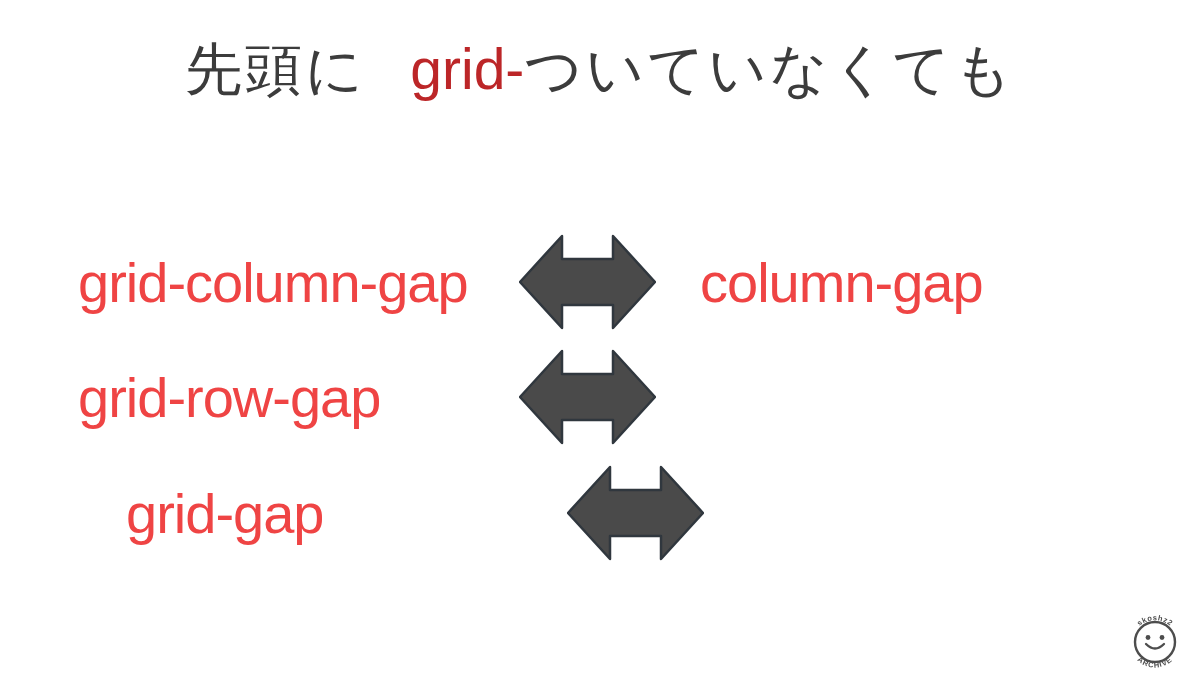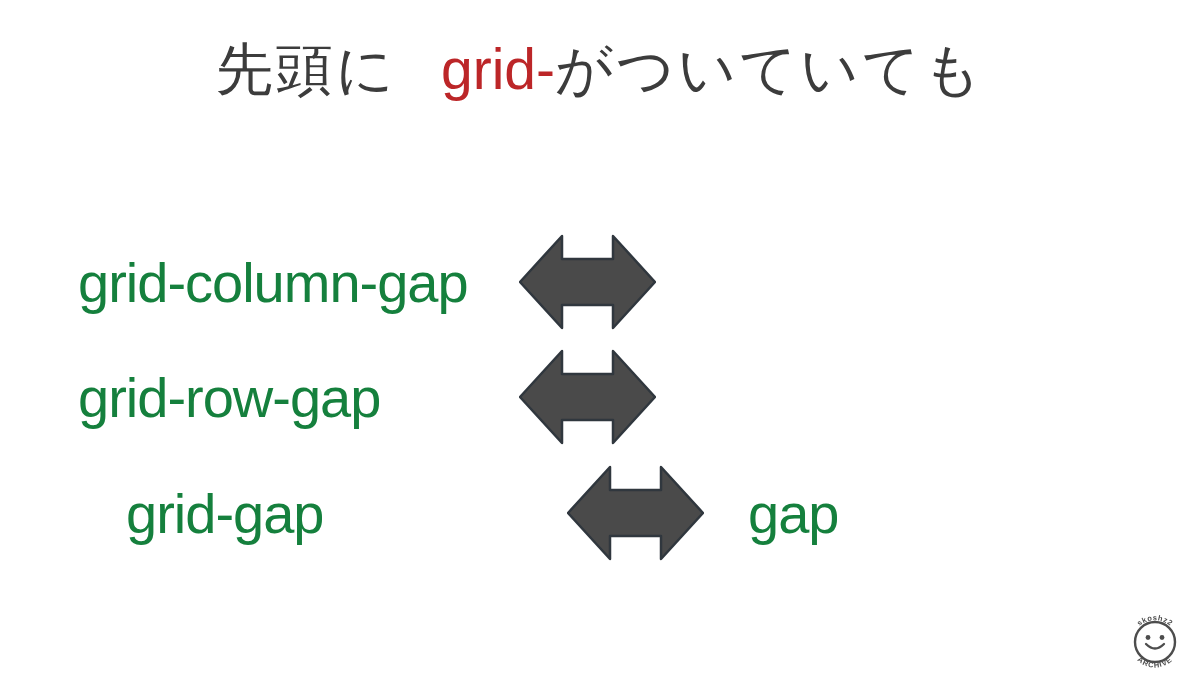--- a/index.html
+++ b/index.html
@@ -26,21 +26,21 @@
   .title .latin{letter-spacing:0px;}
 
   
   .row{position:absolute;left:0;width:1200px;height:96px;}
   .row-1{top:234px;}
   .row-2{top:349px;padding-left:20px;}
   .row-3{top:465px;margin-left:48px;}
   .code-label{
     position:absolute;top:50%;transform:translateY(-50%);
     font-size:56px;letter-spacing:-1px;
-    color:#15803d;font-weight:400;white-space:nowrap;
+    color:#ef4444;font-weight:400;white-space:nowrap;
   }
   .code-left{left:78px;}
   .code-right{left:700px;}
   .arrow-wrap{
     position:absolute;left:519px;top:50%;transform:translateY(-50%);
     width:137px;height:96px;
   }
   .arrow-wrap svg{display:block;width:100%;height:100%;}
 
   
@@ -48,49 +48,49 @@
     position:absolute;left:1118px;top:606px;width:74px;height:74px;
   }
   .logo svg{display:block;width:100%;height:100%;}
 </style>
 </head>
 <body>
 
 <div class="stage">
 
   <div class="title">
-    <div><span>先頭に</span><span class="accent latin">grid-</span><span>がついていても</span></div>
+    <div><span>先頭に</span><span class="accent latin">grid-</span><span>ついていなくても</span></div>
   </div>
 
   <div class="row row-1">
     <span class="code-label code-left">grid-column-gap</span>
     <span class="arrow-wrap">
       <svg viewBox="0 0 137 96" xmlns="http://www.w3.org/2000/svg">
         <polygon points="1,48 43,2 43,25 94,25 94,2 136,48 94,94 94,71 43,71 43,94" fill="#4a4a4a" stroke="#30373e" stroke-width="2.5" stroke-linejoin="round"></polygon>
       </svg>
     </span>
+    <span class="code-label code-right">column-gap</span>
   </div>
 
   <div class="row row-2">
     <span class="code-label code-left">grid-row-gap</span>
     <span class="arrow-wrap">
       <svg viewBox="0 0 137 96" xmlns="http://www.w3.org/2000/svg">
         <polygon points="1,48 43,2 43,25 94,25 94,2 136,48 94,94 94,71 43,71 43,94" fill="#4a4a4a" stroke="#30373e" stroke-width="2.5" stroke-linejoin="round"></polygon>
       </svg>
     </span>
   </div>
 
   <div class="row row-3">
     <span class="code-label code-left">grid-gap</span>
     <span class="arrow-wrap">
       <svg viewBox="0 0 137 96" xmlns="http://www.w3.org/2000/svg">
         <polygon points="1,48 43,2 43,25 94,25 94,2 136,48 94,94 94,71 43,71 43,94" fill="#4a4a4a" stroke="#30373e" stroke-width="2.5" stroke-linejoin="round"></polygon>
       </svg>
     </span>
-    <span class="code-label code-right">gap</span>
   </div>
 
   <div class="logo">
     <svg viewBox="0 0 74 74" xmlns="http://www.w3.org/2000/svg">
       <defs>
         <path id="arcTop" d="M 14 33 A 23.5 23.5 0 0 1 60 33" fill="none"></path>
         <path id="arcBottom" d="M 12 41 A 25.5 25.5 0 0 0 62 41" fill="none"></path>
       </defs>
       <circle cx="37" cy="36" r="20" fill="none" stroke="#4d4d4d" stroke-width="2.4"></circle>
       <circle cx="30" cy="31.5" r="2.4" fill="#4d4d4d"></circle>

